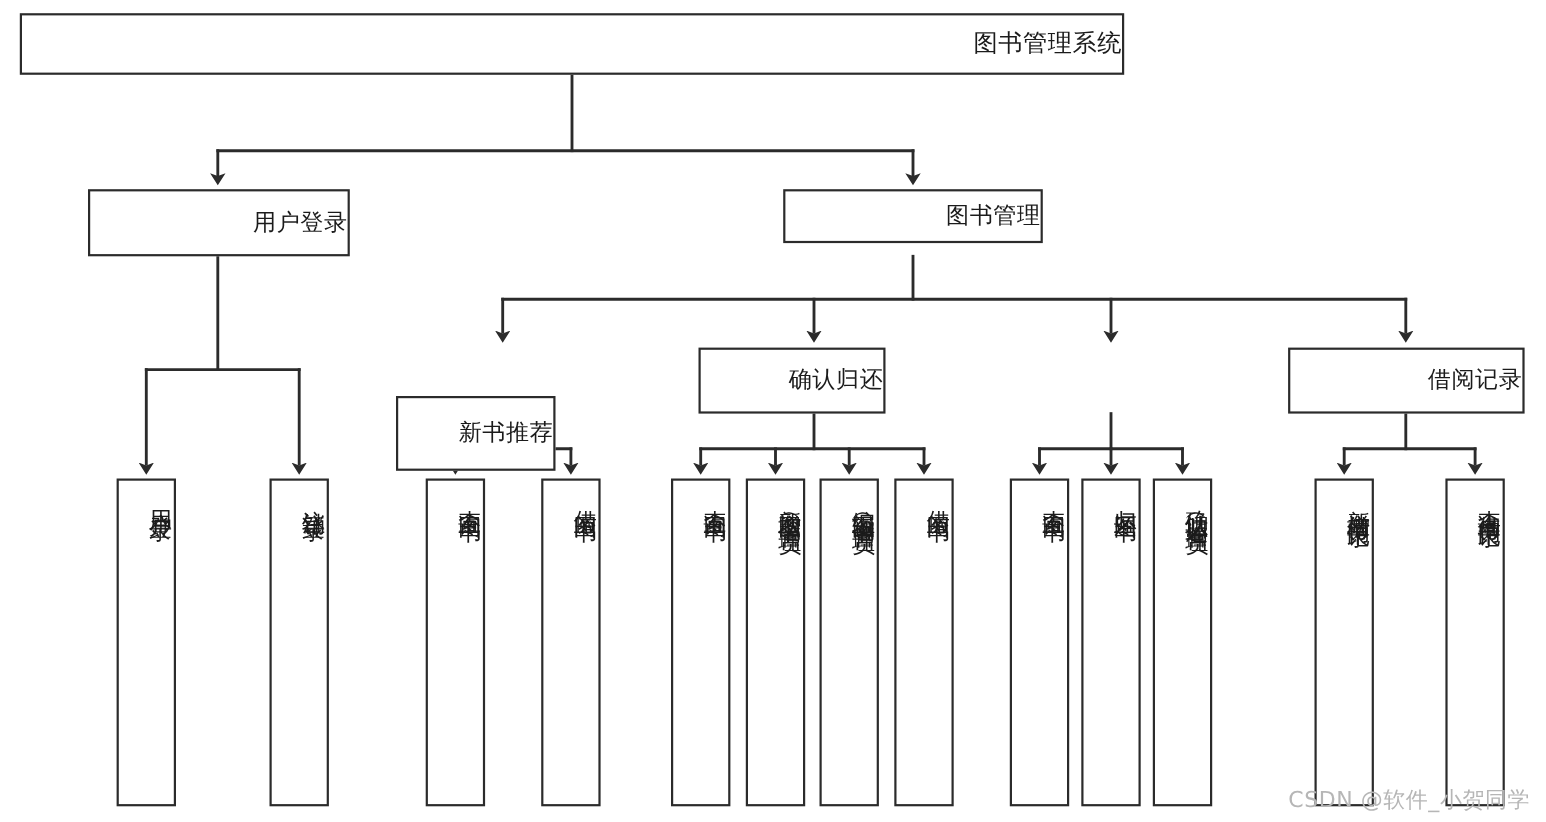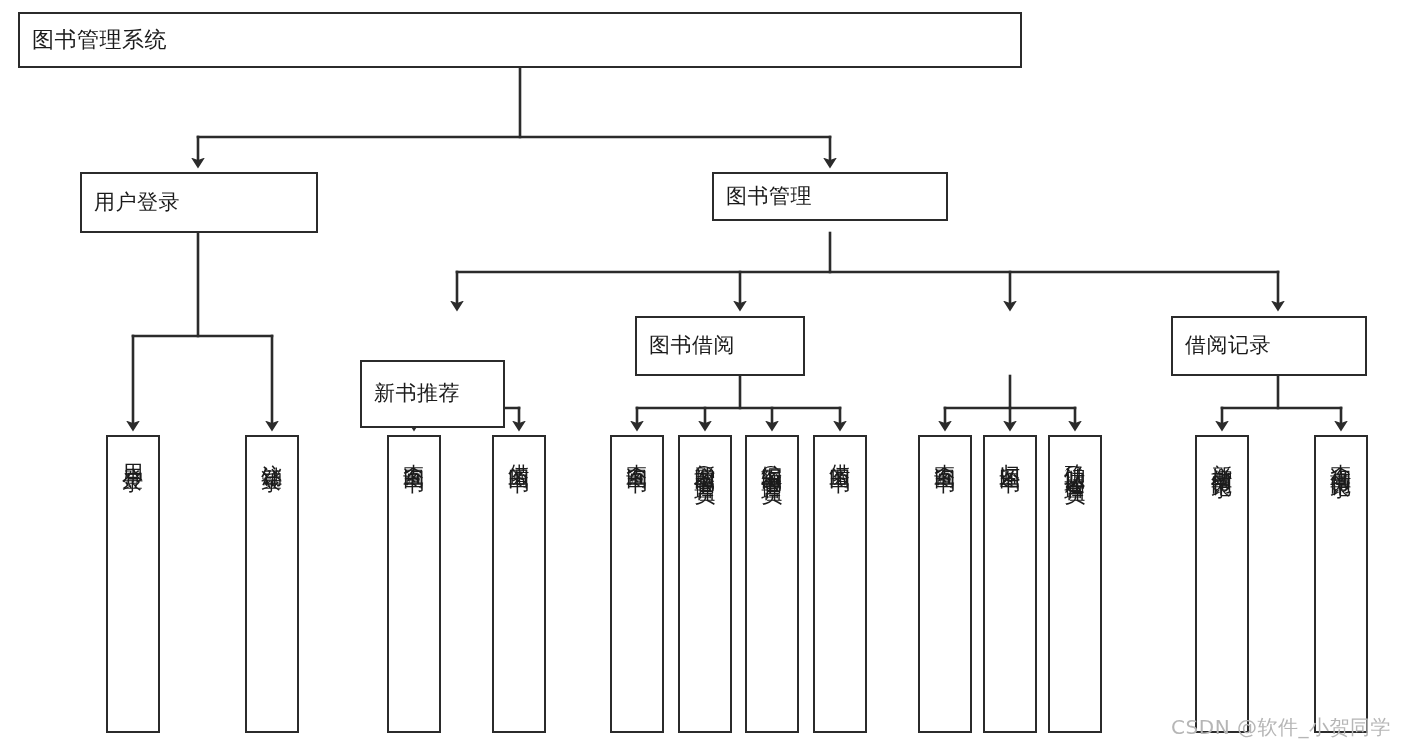--- a/index.html
+++ b/index.html
@@ -8,21 +8,21 @@
     font-family:"DejaVu Sans","Liberation Sans",sans-serif;
     width:1405px;height:747px;position:relative;overflow:hidden;
   }
   #diagram-root{position:relative;width:1405px;height:747px;background:#fff;}
   svg.edges{position:absolute;left:0;top:0;width:1405px;height:747px;pointer-events:none;}
   .node{
     position:absolute;
     border:2px solid #2b2b2b;
     background:#ffffff;
     box-sizing:border-box;
-    display:flex;align-items:center;justify-content:flex-start;
+    display:flex;align-items:center;justify-content:flex-end;
     color:#1b1b1b;
     padding-left:12px;
   }
   .node .label{
     display:block;
     white-space:pre;
     line-height:1.12;
     letter-spacing:0.5px;
   }
   
@@ -109,23 +109,23 @@
     <span class="label">用户登录</span>
   </div>
   <div class="node h" style="left:712px;top:172px;width:236px;height:49px;">
     <span class="label">图书管理</span>
   </div>
 
   <div class="node h" style="left:360px;top:316px;width:145px;height:68px;margin-top:44px;">
     <span class="label">新书推荐</span>
   </div>
   <div class="node h" style="left:635px;top:316px;width:170px;height:60px;">
-    <span class="label">图书借阅</span>
+    <span class="label">确认归还</span>
   </div>
-  <div class="node h" style="left:1171px;top:316px;width:196px;height:60px;">
+  <div class="node h" style="left:1171px;top:316px;width:215px;height:60px;">
     <span class="label">借阅记录</span>
   </div>
 
   <div class="node v" style="left:106px;top:435px;width:54px;height:298px;">
     <span class="label">用户登录</span>
   </div>
   <div class="node v" style="left:245px;top:435px;width:54px;height:298px;">
     <span class="label">注销登录</span>
   </div>
 

